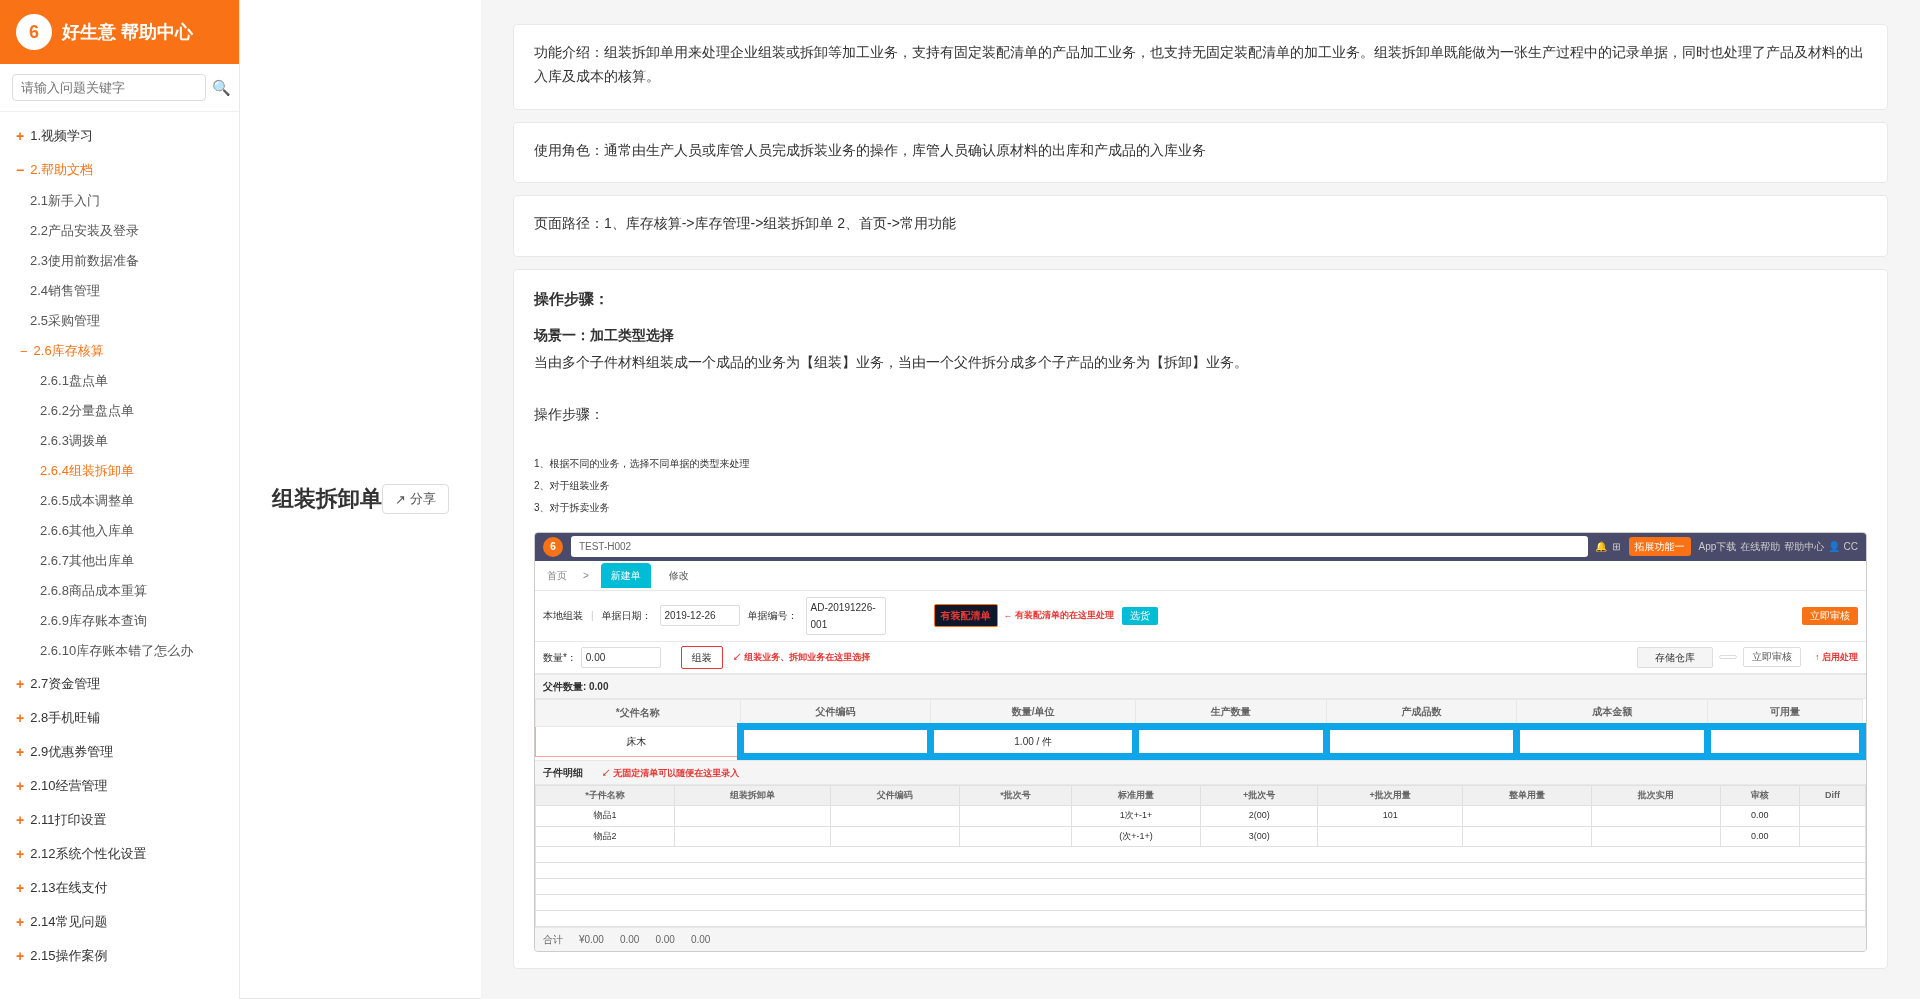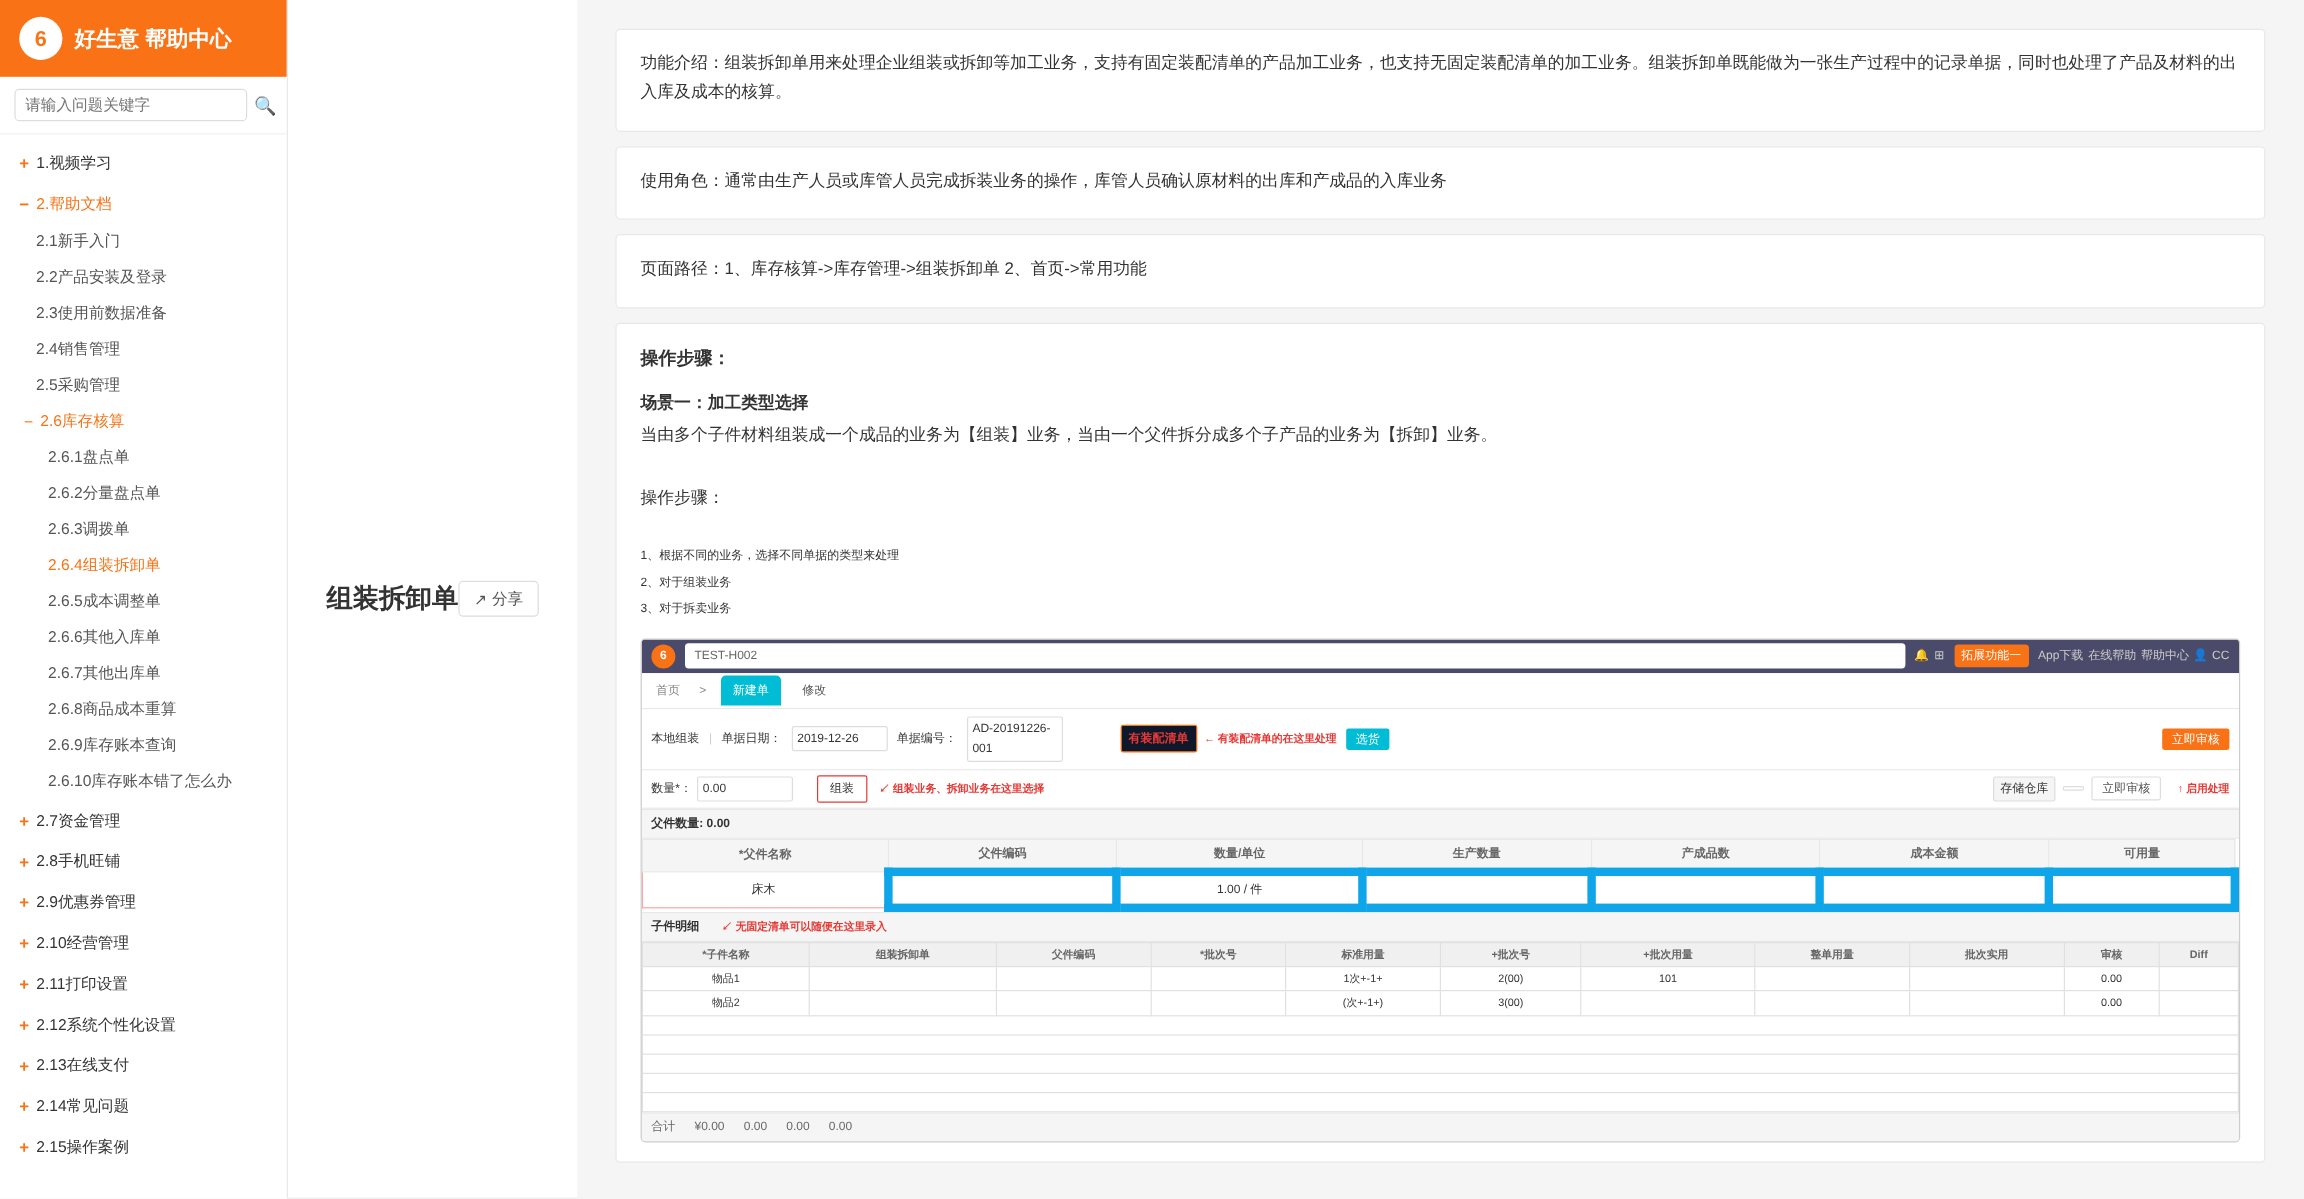--- a/index.html
+++ b/index.html
@@ -350,21 +350,21 @@
       background: #00bcd4;
       color: #fff;
       border: none;
       border-radius: 2px;
       padding: 2px 8px;
       font-size: 10px;
     }
     .sim-enabled-label {
       background: #f5f5f5;
       border: 1px solid #ddd;
-      padding: 1px 5px;
+      padding: 1px 17px;
       border-radius: 2px;
       font-size: 10px;
     }
   </style>
 </head>
 <body>
 
 <div class="sidebar">
   <div class="sidebar-header">
     <div class="logo-circle">

